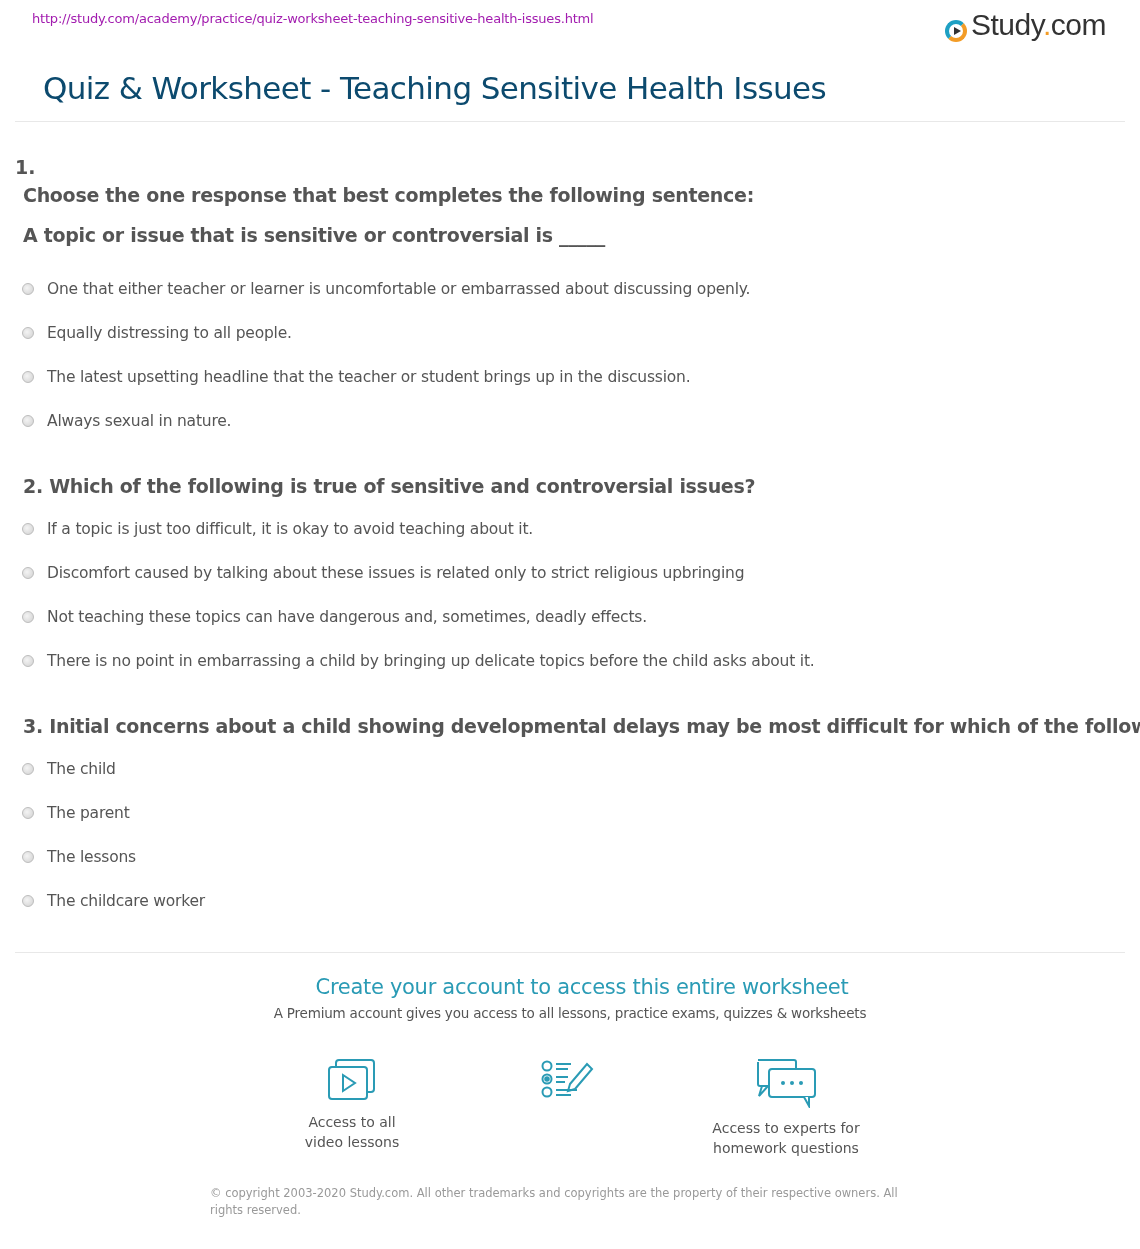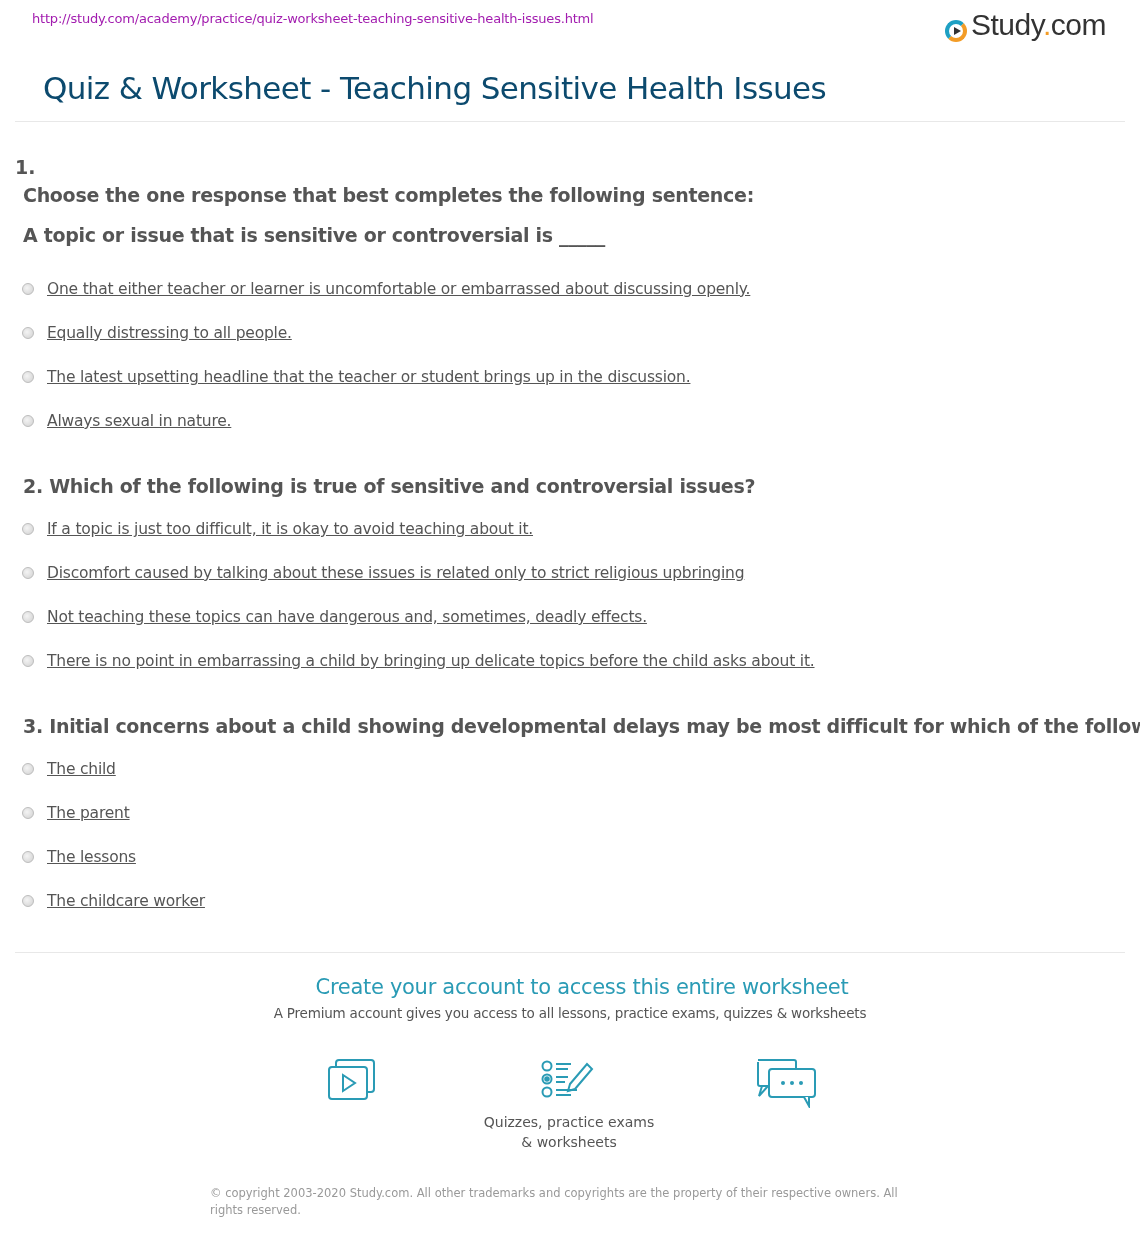--- a/index.html
+++ b/index.html
@@ -16,21 +16,21 @@
   .logo-text { font-family: "Liberation Sans", sans-serif; font-size: 30px; color: #333; letter-spacing: -0.5px; }
   .logo-dot { color: #f39c26; }
 
   h1 { position: absolute; left: 15px; top: 70px; font-size: 31px; font-weight: normal; color: #0c4a6e;
     font-family: "DejaVu Sans", sans-serif; letter-spacing: -0.6px; margin-left: 28px; }
   .rule { position: absolute; left: 15px; right: 15px; height: 1px; background: #e8e8e8; }
 
   .q-num { position: absolute; left: 15px; font-size: 19px; color: #555; font-weight: 600; }
   .q-text { position: absolute; left: 15px; font-size: 19px; color: #555; font-weight: 600; letter-spacing: -0.3px; white-space: nowrap; margin-left: 8px; }
 
-  .opt { position: absolute; left: 22px; display: flex; align-items: center; cursor: pointer; text-decoration: underline; }
+  .opt { position: absolute; left: 22px; display: flex; align-items: center; cursor: pointer; }
   .radio { width: 12px; height: 12px; border-radius: 50%; background: radial-gradient(circle at 40% 40%, #f4f4f4, #d0d0d0);
     border: 1px solid #bdbdbd; margin-right: 13px; }
   .opt-label { font-size: 15.5px; color: #555; letter-spacing: -0.2px; white-space: nowrap; }
 
   .cta-title { position: absolute; left: 0; right: 0; top: 975px; text-align: center; font-size: 21px; color: #2a9bb5; letter-spacing: -0.3px; padding-left: 24px; }
   .cta-sub { position: absolute; left: 0; right: 0; top: 1005px; text-align: center; font-size: 13.5px; color: #555; letter-spacing: -0.2px; }
 
   .feature { position: absolute; top: 1058px; width: 200px; text-align: center; }
   .feature svg { display: block; margin: 0 auto; }
   .feature-label { margin-top: 10px; font-size: 14px; color: #555; line-height: 20px; }
@@ -111,47 +111,51 @@
 
 <div class="cta-title">Create your account to access this entire worksheet</div>
 <div class="cta-sub">A Premium account gives you access to all lessons, practice exams, quizzes &amp; worksheets</div>
 
 <div class="feature" style="left:252px">
   <svg width="52" height="44" viewBox="0 0 52 44" fill="none" stroke="#2a9bb5" stroke-width="2">
     <rect x="10" y="2" width="38" height="32" rx="3"></rect>
     <rect x="3" y="9" width="38" height="32" rx="3" fill="#fff"></rect>
     <path d="M17 17 L29 25 L17 33 Z"></path>
   </svg>
+  <div class="feature-label">
+      <div>Access to all</div>
+      <div>video lessons</div>
+    </div>
 </div>
 
 <div class="feature" style="left:469px">
   <svg width="56" height="44" viewBox="0 0 56 44" fill="none" stroke="#2a9bb5" stroke-width="2">
     <circle cx="6" cy="8" r="4.5"></circle>
     <circle cx="6" cy="21" r="4.5"></circle>
       <circle cx="6" cy="21" r="1.8" fill="#2a9bb5"></circle>
     <circle cx="6" cy="34" r="4.5"></circle>
     <line x1="15" y1="6" x2="30" y2="6"></line>
       <line x1="15" y1="11" x2="27" y2="11"></line>
     <line x1="15" y1="19" x2="27" y2="19"></line>
       <line x1="15" y1="24" x2="24" y2="24"></line>
     <line x1="15" y1="32" x2="36" y2="32"></line>
       <line x1="15" y1="37" x2="30" y2="37"></line>
     <path d="M29 26 L46 6 L51 11 L34 31 L27 33 Z"></path>
   </svg>
-  <div class="feature-label">
-      <div>Quizzes, practice exams</div>
-      <div>&amp; worksheets</div>
-    </div>
 </div>
 
 <div class="feature" style="left:686px">
   <svg width="64" height="50" viewBox="0 0 64 50" fill="none" stroke="#2a9bb5" stroke-width="2">
     <path d="M4 2 H40 A2 2 0 0 1 42 4 V10 M14 28 H6 A2 2 0 0 1 4 26 V4"></path>
     <path d="M8 28 L5 38 L14 28"></path>
     <rect x="15" y="11" width="46" height="28" rx="3" fill="#fff"></rect>
     <path d="M50 39 L55 48 L55 39" fill="#fff"></path>
     <circle cx="29" cy="25" r="2" fill="#2a9bb5" stroke="none"></circle>
     <circle cx="38" cy="25" r="2" fill="#2a9bb5" stroke="none"></circle>
     <circle cx="47" cy="25" r="2" fill="#2a9bb5" stroke="none"></circle>
   </svg>
+  <div class="feature-label">
+      <div>Access to experts for</div>
+      <div>homework questions</div>
+    </div>
 </div>
 
 <div class="copyright">© copyright 2003-2020 Study.com. All other trademarks and copyrights are the property of their respective owners. All rights reserved.</div>
 
 </body></html>

